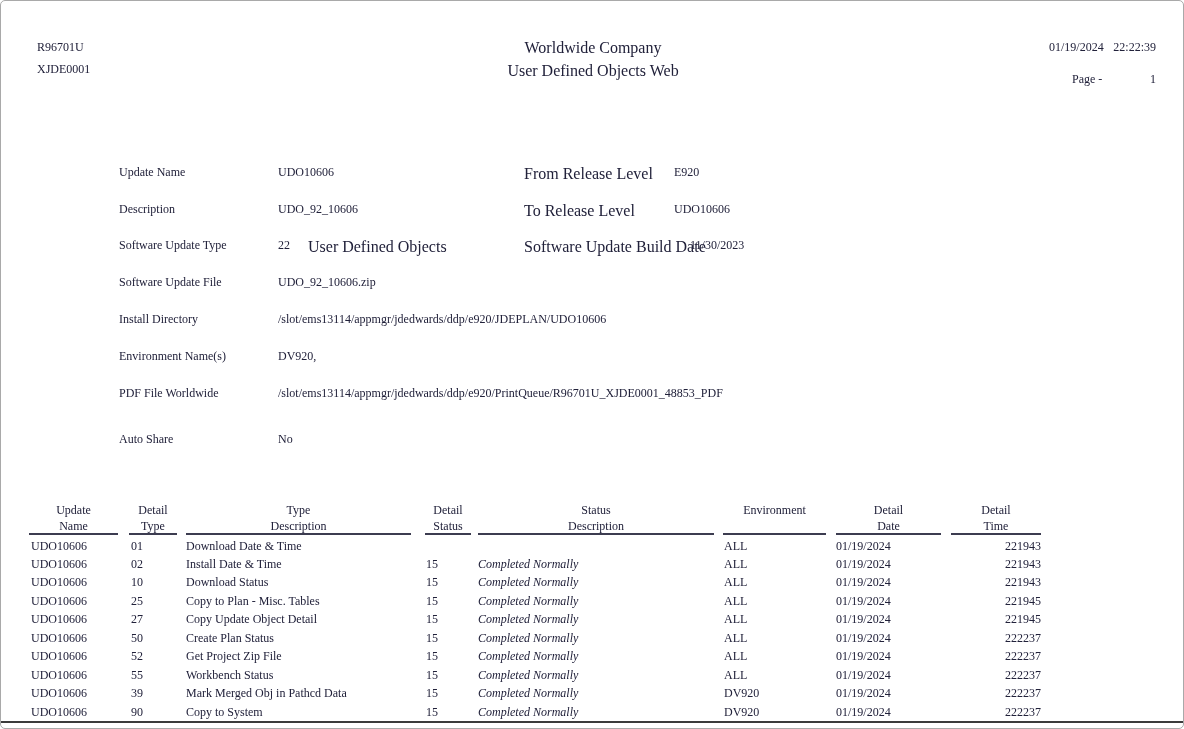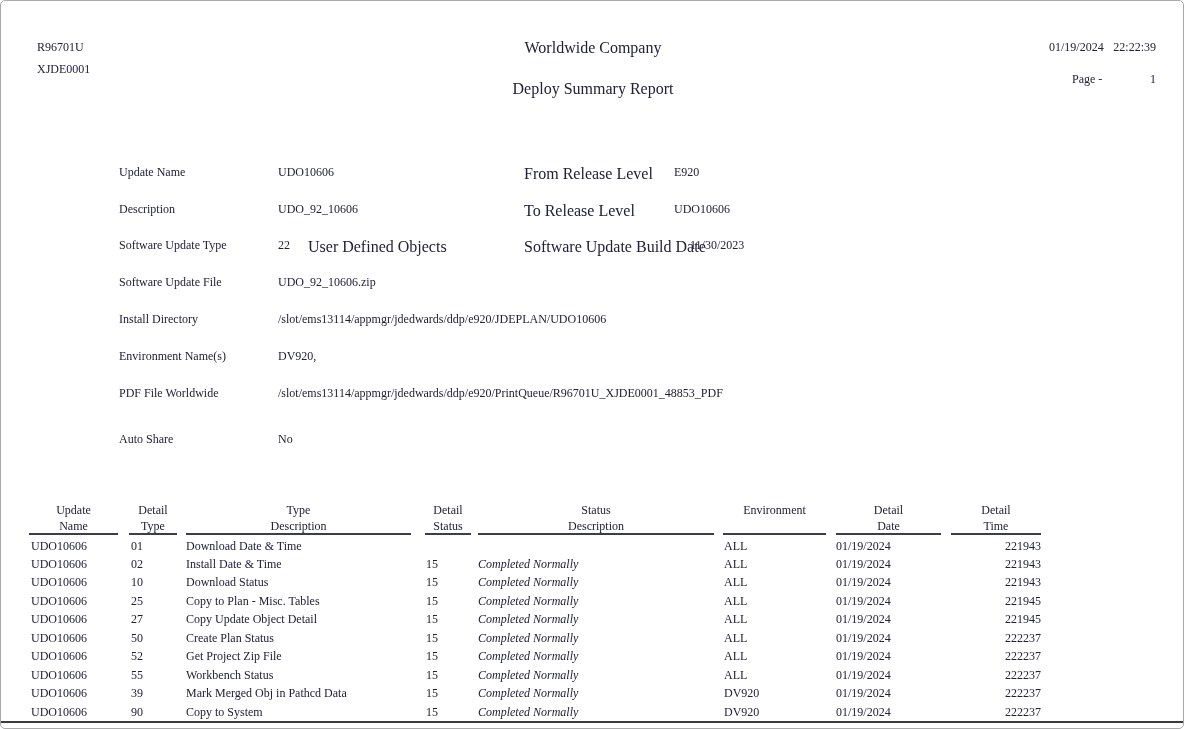--- a/index.html
+++ b/index.html
@@ -56,21 +56,21 @@
 </style>
 </head>
 <body>
 
 <div class="page">
 
   <div class="abs" style="left:36px; top:39px;">R96701U</div>
   <div class="abs" style="left:36px; top:61px;">XJDE0001</div>
 
   <div class="center-line" style="top:38px;">Worldwide Company</div>
-  <div class="center-line" style="top:79px;">Deploy Summary Report</div>
+  <div class="center-line" style="top:61px;">User Defined Objects Web</div>
 
   <div class="abs" style="left:1048px; top:39px;">01/19/2024</div>
   <div class="abs" style="right:27px; top:39px;">22:22:39</div>
   <div class="abs" style="left:1071px; top:71px;">Page -</div>
   <div class="abs" style="right:27px; top:71px;">1</div>
 
   <div>
     <span class="flabel" style="top:164px;">Update Name</span>
     <span class="fvalue" style="top:164px;">UDO10606</span>
   </div>

